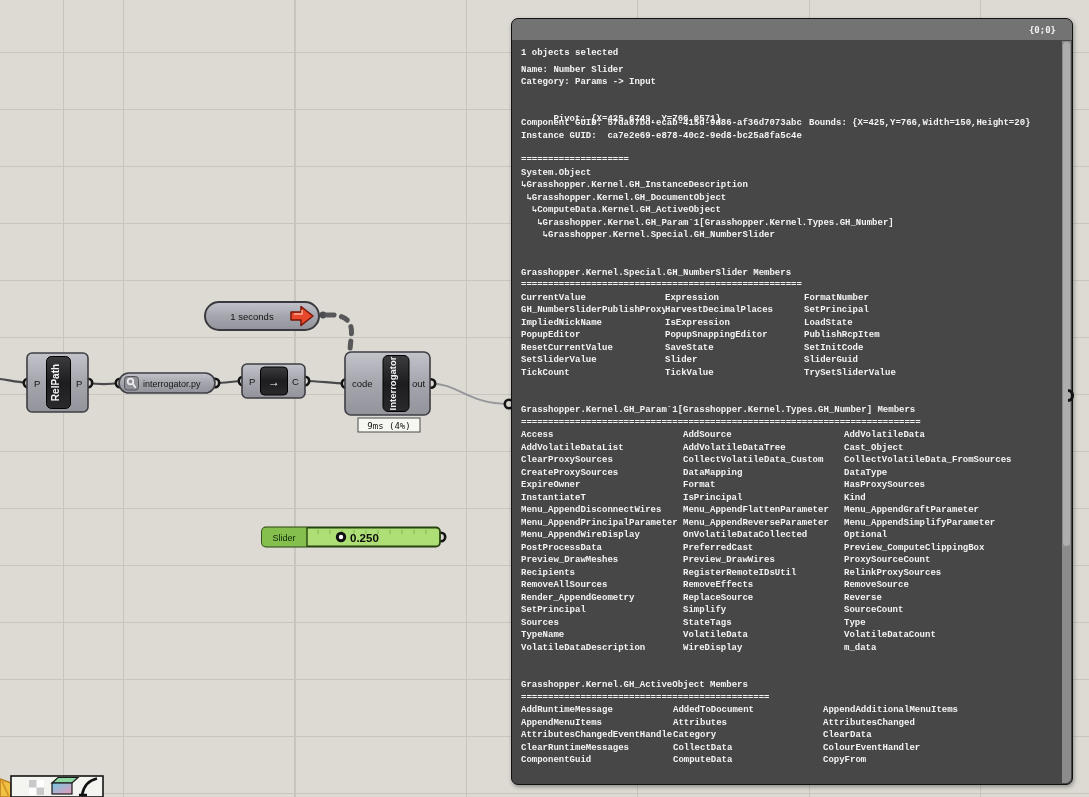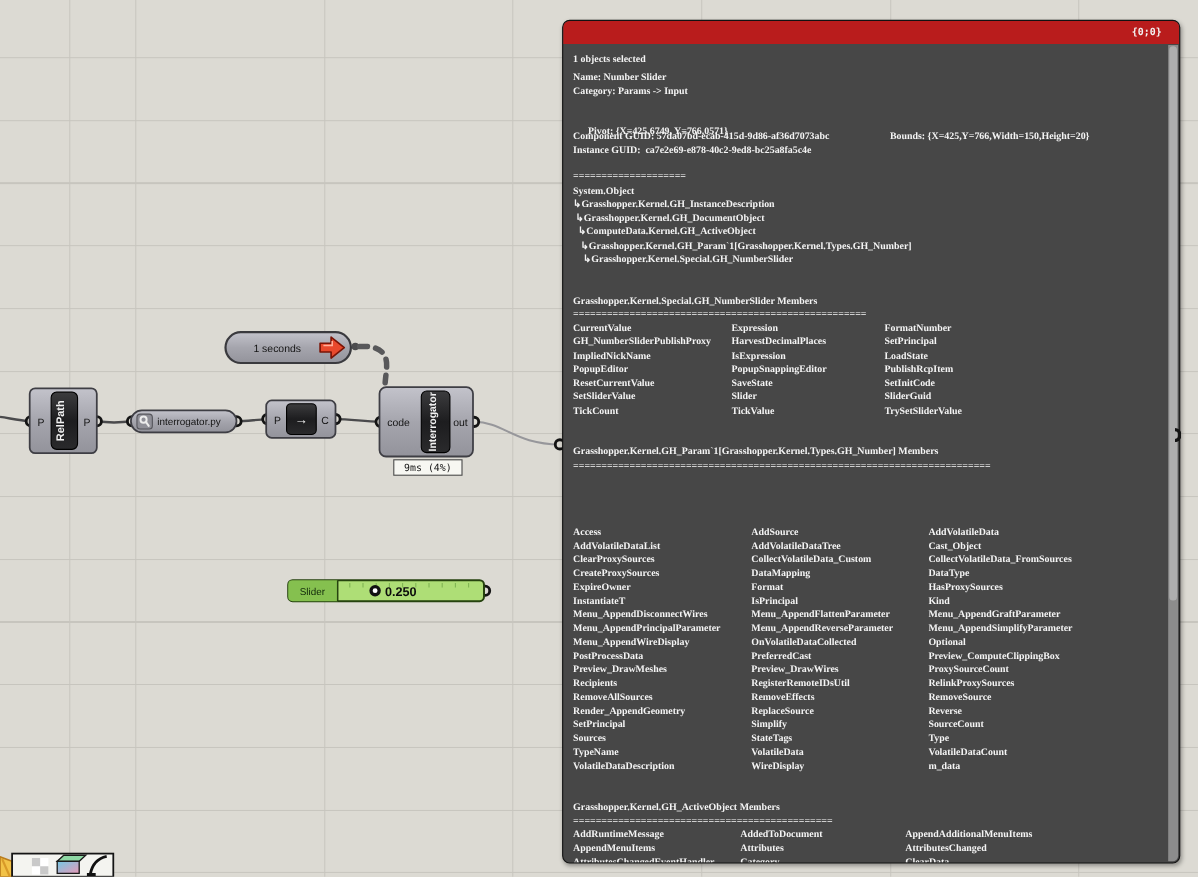--- a/index.html
+++ b/index.html
@@ -15,42 +15,42 @@
   #canvas-svg{position:absolute;left:0;top:0;z-index:1;}
 
   
   .gh-panel{
     position:absolute;left:511px;top:18px;width:562px;height:767px;
     background:#474747;border:1.5px solid #121212;border-radius:7px;
     box-sizing:border-box;z-index:5;overflow:hidden;
     box-shadow:1px 2px 4px rgba(0,0,0,.35);
   }
   .gh-panel-header{
-    position:absolute;left:0;top:0;right:0;height:21px;background:#b91c1c;
+    position:absolute;left:0;top:0;right:0;height:21px;background:#737373;
     border-radius:5px 5px 0 0;color:#f2f2f2;
     font-family:"DejaVu Sans Mono",monospace;font-weight:bold;font-size:9px;
     display:flex;align-items:center;justify-content:flex-end;padding-right:16px;box-sizing:border-box;
   }
   .gh-panel-scroll{
     position:absolute;right:1px;top:22px;bottom:1px;width:9px;background:#8c8c8c;border-radius:0 0 5px 0;
   }
   .gh-panel-thumb{
     position:absolute;left:1px;right:1px;top:1px;height:504px;background:#aeaeae;border-radius:4px;
   }
   .gh-panel-content{
     position:absolute;left:9px;top:24px;right:12px;bottom:0;overflow:hidden;
-    font-family:Liberation Serif, serif;font-weight:bold;font-size:9px;
+    font-family:Liberation Mono, monospace;font-weight:bold;font-size:9px;
     color:#f4f4f4;line-height:12.5px;
   }
   .line{white-space:pre;height:12.5px;} .sp12{height:12px;} .sp25{height:25px;} .sp4{height:4px;}
   .pivot-line{position:relative;}
   .pivot-line .bounds{position:absolute;left:288px;top:16px;}
   .memrows{display:grid;}
   .s1 .memrows{grid-template-columns:144px 139px auto;}
-  .s2 .memrows{grid-template-columns:162px 161px auto;margin-top:48px;}
+  .s2 .memrows{grid-template-columns:162px 161px auto;}
   .s3 .memrows{grid-template-columns:152px 150px auto;}
   .memrows > div{display:contents;}
   .memrows span{white-space:pre;height:12.5px;overflow:hidden;}
 
   
   .edge-grip{
     position:absolute;left:1068px;top:389px;width:6px;height:13px;z-index:6;
     border:3px solid #141414;border-left:none;border-radius:0 8px 8px 0;
     background:transparent;box-sizing:border-box;
   }

